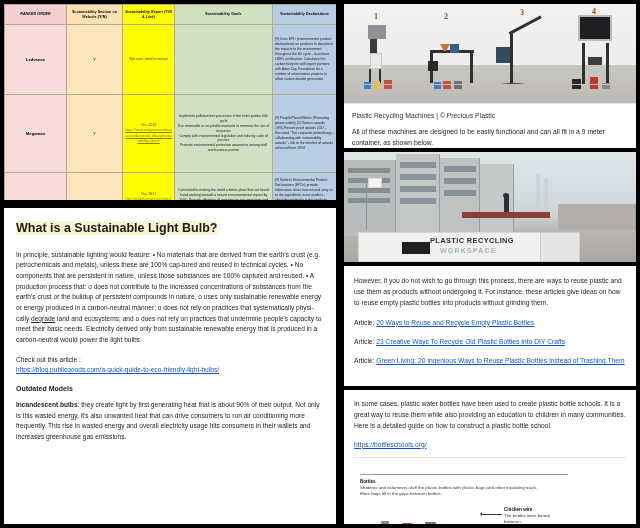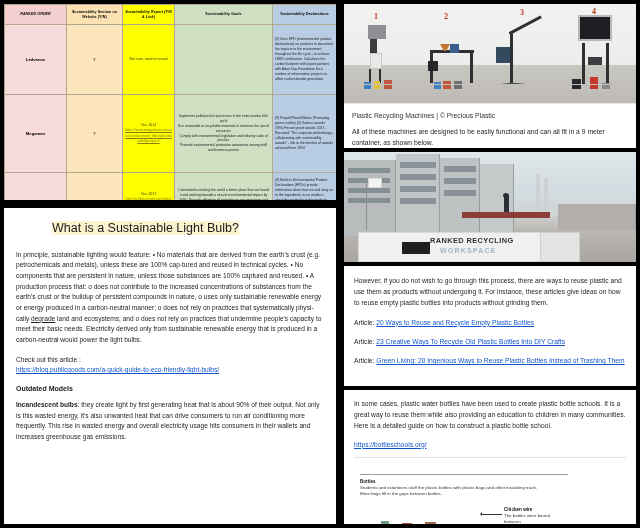--- a/index.html
+++ b/index.html
@@ -44,21 +44,21 @@
   .r2 td { height: 78px; }
   .r3 td { height: 60px; }
 
   
   #doc-panel {
     position: absolute; left: 4px; top: 208px; width: 332px; height: 316px;
     background: #ffffff; overflow: hidden; padding: 10px 12px 0 12px;
   }
   #doc-title {
     display: inline; background: #fdf3cf;
-    font-size: 12.5px; font-weight: normal; color: #1b1b1b; line-height: 1.5; margin-left: 36px;
+    font-size: 12.5px; font-weight: bold; color: #1b1b1b; line-height: 1.5;
   }
   #doc-link {
     display: block; margin-top: 11px;
     font-size: 11.3px; font-weight: bold; color: #1155cc;
     text-decoration: underline; line-height: 1.35; word-break: break-all;
   }
   .doc-body {
     margin-top: 12px; font-size: 6.6px; line-height: 1.62; color: #1f1f1f; text-align: left;
   }
   .doc-body .u { text-decoration: underline; color: #1f1f1f; }
@@ -297,21 +297,21 @@
       <div class="wchimney" style="left:200px;top:26px;width:4px;height:36px;"></div>
       <div class="wbuilding" style="left:214px;top:52px;width:78px;height:26px;background:#b3aeab;"></div>
       <div class="wflag" style="left:24px;top:26px;width:14px;height:10px;"></div>
       <div style="position:absolute;left:22px;top:26px;width:1px;height:52px;background:#8e9193;"></div>
       <div style="position:absolute;left:118px;bottom:44px;width:88px;height:6px;background:#8c3f3a;"></div>
       <div class="wperson" style="left:160px;bottom:50px;width:5px;height:16px;"></div>
       <div class="wperson" style="left:159px;bottom:64px;width:6px;height:5px;border-radius:50%;"></div>
       <div class="wcontainer"></div>
       <div style="position:absolute;left:58px;bottom:8px;width:28px;height:12px;background:#1d1f22;"></div>
       <div style="position:absolute;left:196px;bottom:0;width:40px;height:30px;background:#e4e4e2;border:1px solid #cfcfcd;"></div>
-      <div class="wlabel1">RANKED RECYCLING</div>
+      <div class="wlabel1">PLASTIC RECYCLING</div>
       <div class="wlabel2">WORKSPACE</div>
     </div>
   </div>
 
   <div id="articles-panel">
     <div class="a-body">However, if you do not wish to go through this process, there are ways to reuse plastic and use them as products without undergoing it. For instance, these articles give ideas on how to reuse empty plastic bottles into products without grinding them.</div>
     <div class="a-row">
       <span>Article:</span>
       <a href="#">20 Ways to Reuse and Recycle Empty Plastic Bottles</a>
     </div>

